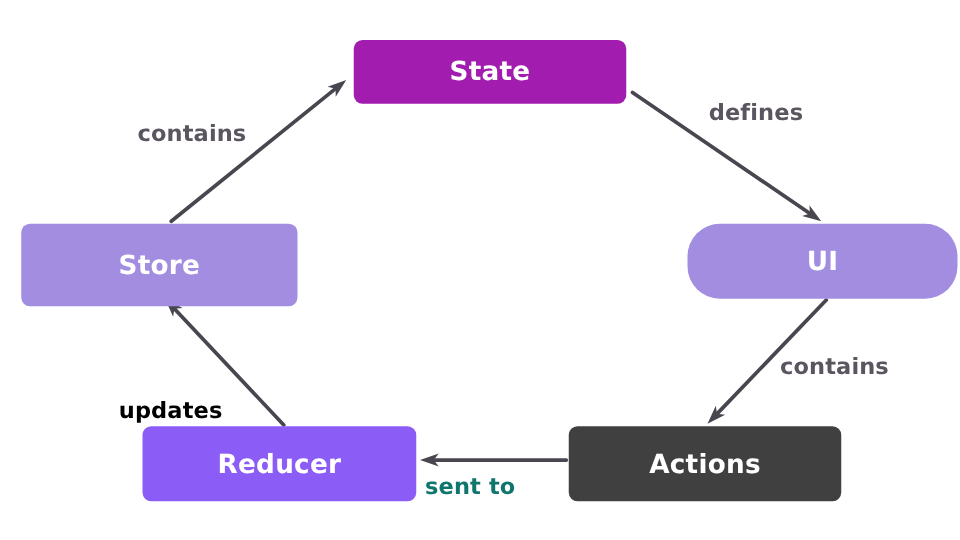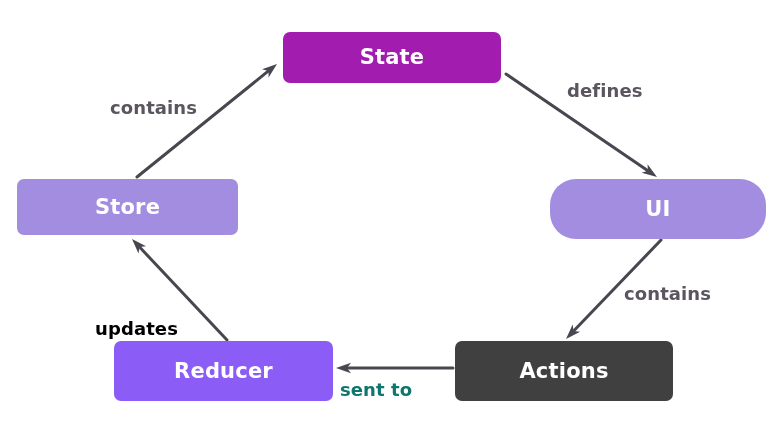--- a/index.html
+++ b/index.html
@@ -85,21 +85,21 @@
   </div>
 
   <div class="node" style="left: 455px; top: 341px; width: 218px; height: 60px; background: #404040; color: rgb(255, 255, 255);">
     <span class="node-label">Actions</span>
   </div>
 
   <div class="node" style="left: 114px; top: 341px; width: 219px; height: 60px; background: #8b5cf6; color: rgb(255, 255, 255);">
     <span class="node-label">Reducer</span>
   </div>
 
-  <div class="node" style="left: 17px; top: 179px; width: 221px; height: 56px; background: rgb(163, 141, 225); color: rgb(255, 255, 255);">
+  <div class="node" style="left: 17px; top: 179px; width: 221px; height: 66px; background: rgb(163, 141, 225); color: rgb(255, 255, 255);">
     <span class="node-label">Store</span>
   </div>
 
   <div class="edge-label" style="left: 110px; top: 99px; color: rgb(90, 85, 95);">contains</div>
   <div class="edge-label" style="left: 567px; top: 82px; color: rgb(90, 85, 95);">defines</div>
   <div class="edge-label" style="left: 624px; top: 285px; color: rgb(90, 85, 95);">contains</div>
   <div class="edge-label" style="left: 340px; top: 381px; color: #0f766e;">sent to</div>
   <div class="edge-label" style="left: 95px; top: 299px; color: #000000; margin-top: 21px;">updates</div>
 
 </div>

